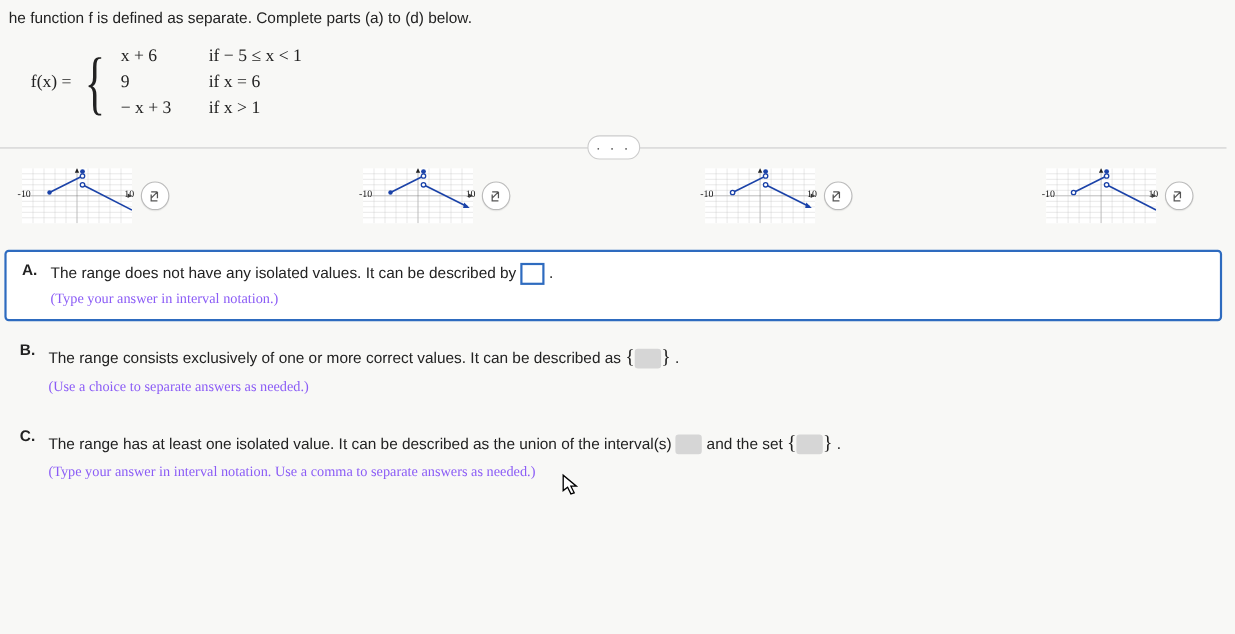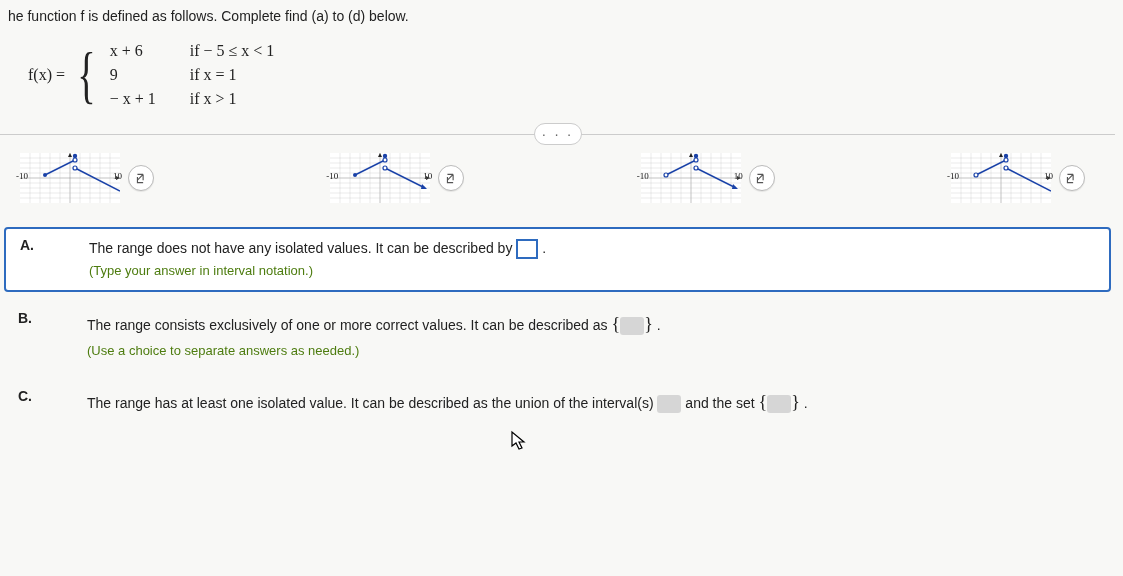--- a/index.html
+++ b/index.html
@@ -89,22 +89,22 @@
       margin: 0 4px 10px 4px;
       padding: 8px 10px 8px 14px;
     }
     .choice.selected {
       border: 2px solid #2e6bbf;
       border-radius: 4px;
       background: #fff;
     }
     .choice-head { display: flex; align-items: flex-start; gap: 8px; }
     .choice-letter { font-weight: bold; min-width: 18px; }
-    .choice-body { flex: 1; line-height: 1.6; margin-left: 43px; }
-    .hint { font-size: 13px; color: #4d7c0f; margin-top: 2px; }
+    .choice-body { flex: 1; line-height: 1.6; }
+    .hint { font-size: 13px; color: #8b5cf6; margin-top: 2px; font-family: Liberation Serif, serif; }
     .input-box {
       display: inline-block;
       width: 22px; height: 20px;
       border: 2px solid #2e6bbf;
       background: #fff;
       vertical-align: middle;
     }
     .fill-box {
       display: inline-block;
       width: 24px; height: 18px;
@@ -118,36 +118,36 @@
     }
     .cursor-arrow {
       position: absolute;
       pointer-events: none;
     }
   </style>
 </head>
 <body>
 
 <div class="content">
-  <div class="intro">he function f is defined as follows. Complete find (a) to (d) below.</div>
+  <div class="intro">he function f is defined as separate. Complete parts (a) to (d) below.</div>
 
   <div class="piecewise">
     <span class="fx">f(x) = </span>
     <span class="brace">{</span>
     <span class="cases">
       <span class="case-row">
         <span class="case-expr">x + 6</span>
         <span class="case-cond">if  − 5 ≤ x &lt; 1</span>
       </span>
       <span class="case-row">
         <span class="case-expr">9</span>
-        <span class="case-cond">if x = 1</span>
+        <span class="case-cond">if x = 6</span>
       </span>
       <span class="case-row">
-        <span class="case-expr">− x + 1</span>
+        <span class="case-expr">− x + 3</span>
         <span class="case-cond">if x &gt; 1</span>
       </span>
     </span>
   </div>
 
   <div class="divider">
     <div class="more-btn">· · ·</div>
   </div>
 
   <div class="thumbs">
@@ -357,20 +357,21 @@
 
   <div class="choice">
     <div class="choice-head">
       <span class="choice-letter">C.</span>
       <div class="choice-body">
         <span>The range has at least one isolated value. It can be described as the union of the interval(s) </span>
         <span class="fill-box"></span>
         <span> and the set </span>
         <span class="set-braces">{<span class="fill-box"></span>}</span>
         <span>.</span>
+        <div class="hint">(Type your answer in interval notation. Use a comma to separate answers as needed.)</div>
       </div>
     </div>
   </div>
 </div>
 
 <svg class="cursor-arrow" style="left:510px;top:430px" width="18" height="22" viewBox="0 0 18 22">
   <path d="M2 2 L2 16 L6 13 L9 19 L12 18 L9 12 L14 12 Z" fill="#fff" stroke="#000" stroke-width="1.2"></path>
 </svg>
 
 </body></html>

